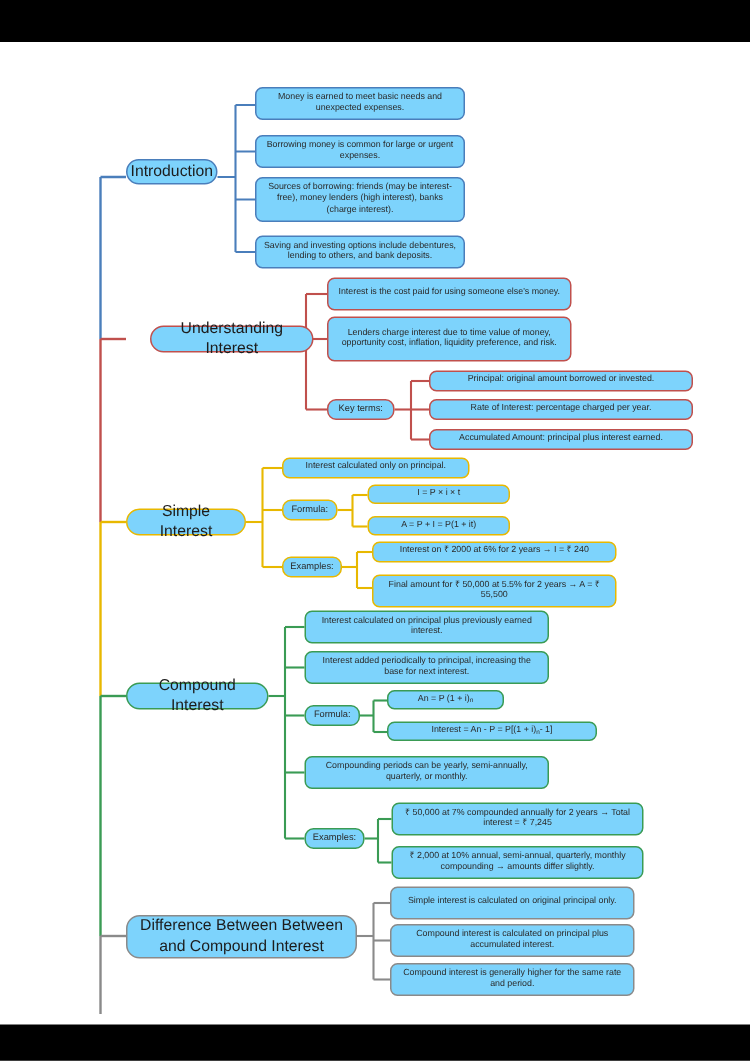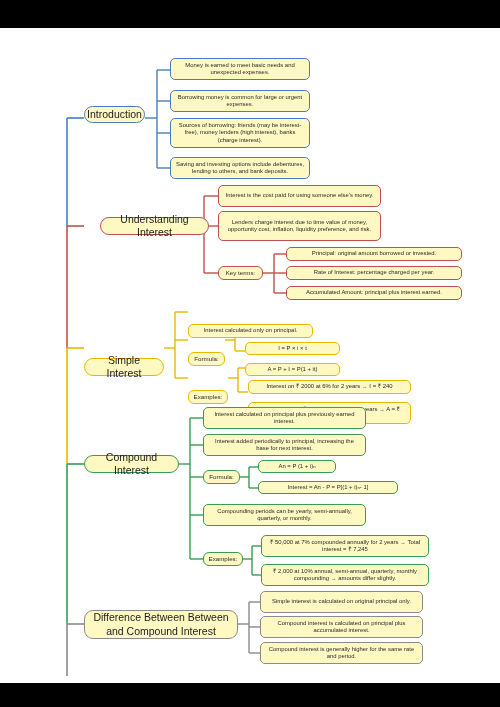--- a/index.html
+++ b/index.html
@@ -9,21 +9,21 @@
     overflow:hidden;
   }
   #canvas{
     position:absolute;left:0;top:28px;width:500px;height:655px;
     background:#ffffff;
   }
   #svg{position:absolute;left:0;top:0;width:500px;height:655px;}
   .node{
     position:absolute;
     box-sizing:border-box;
-    background:#fef9c3;
+    background:#7dd3fc;
     border:1px solid #888;
     border-radius:7px;
     display:flex;align-items:center;justify-content:center;
     text-align:center;
     line-height:1.25;
     padding:2px 4px;
   }
   
   .lvl1{
     border-width:1.4px;
@@ -37,21 +37,21 @@
     color:#2a2a2a;
     border-radius:5px;
   }
   .mid{
     font-size:6.2px;
     color:#2a2a2a;
     border-radius:6px;
   }
   .c-blue{border-color:#4a7ebb;}
   .c-red{border-color:#c0504d;}
-  .c-gold{border-color:#e8b800;margin-top:19px;}
+  .c-gold{border-color:#e8b800;}
   .c-green{border-color:#3a9b54;}
   .c-gray{border-color:#8a8a8a;}
   .topbar{position:absolute;left:0;top:0;width:500px;height:28px;background:#000;}
   .botbar{position:absolute;left:0;top:683px;width:500px;height:24px;background:#000;}
   sup{font-size:0.72em;vertical-align:super;}
 </style>
 </head>
 <body>
 
 <div class="topbar"></div>

